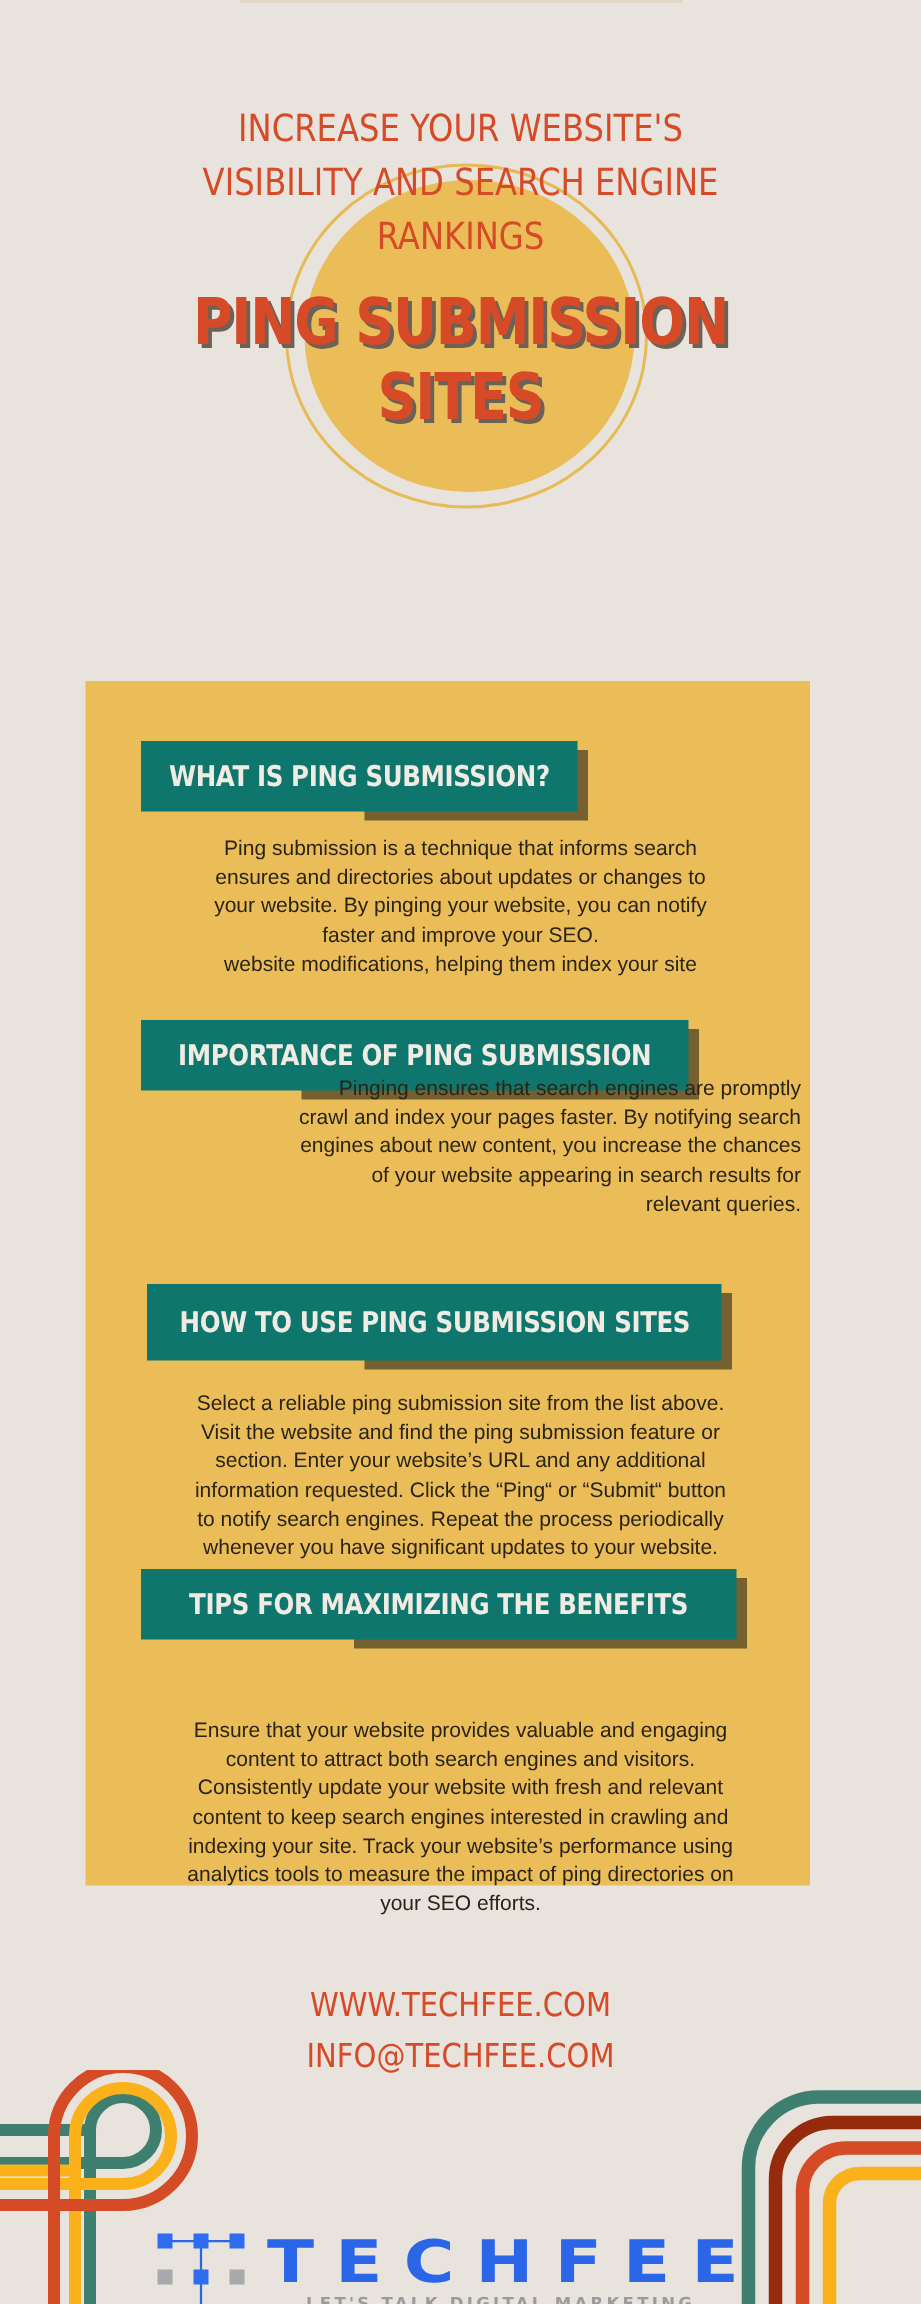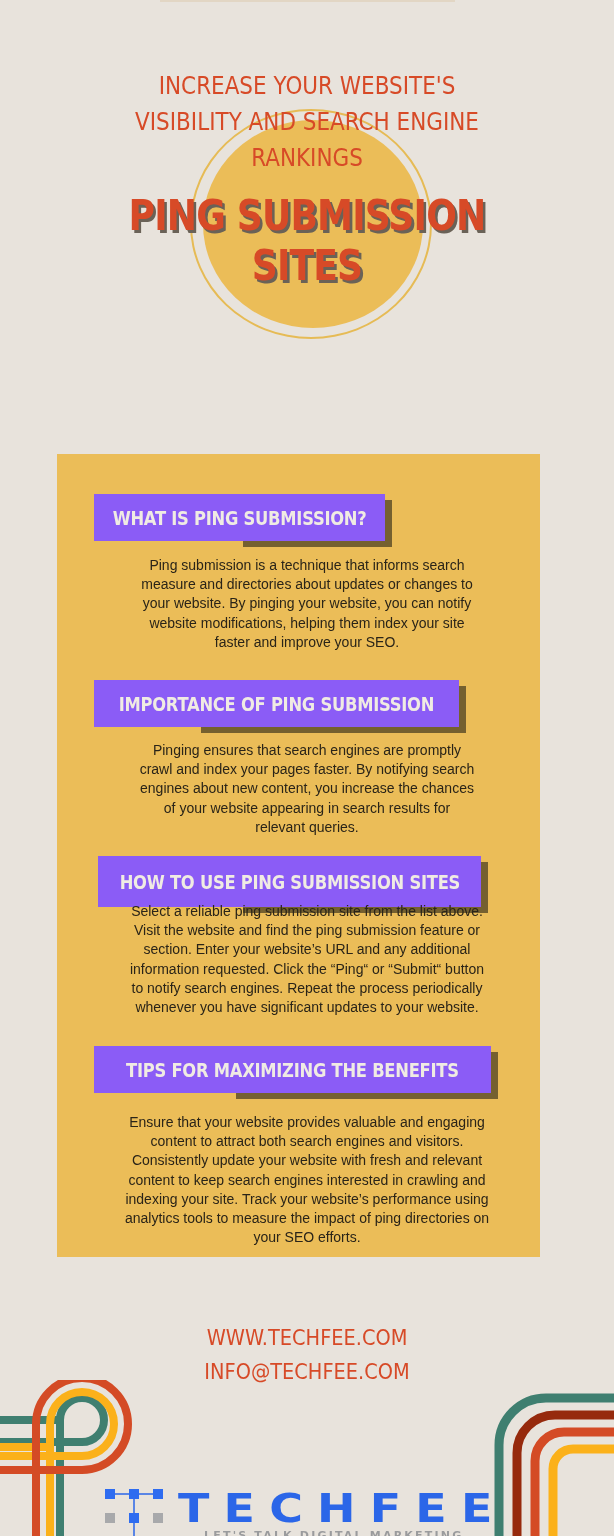--- a/index.html
+++ b/index.html
@@ -44,21 +44,21 @@
     }
     .heading {
       position: absolute; height: 47px;
     }
     .heading .shadow {
       position: absolute; right: -7px; bottom: -6px; height: 47px;
       background: #75602f;
     }
     .heading .box {
       position: absolute; left: 0; top: 0; width: 100%; height: 100%;
-      background: #8b5cf6;
+      background: #0f766e;
       display: flex; align-items: center; justify-content: center;
     }
     .heading .label {
       color: #f0ebe3; font-weight: bold;
       font-family: "DejaVu Sans", sans-serif;
       font-size: 19px; white-space: nowrap;
       transform: scaleX(0.86); transform-origin: center;
       letter-spacing: -0.3px;
     }
     .para {
@@ -111,62 +111,62 @@
 <div class="panel"></div>
 
 <div class="heading" style="left:94px; top:494px; width:291px;">
   <div class="shadow" style="width:149px;"></div>
   <div class="box">
     <span class="label">WHAT IS PING SUBMISSION?</span>
   </div>
 </div>
 <div class="para" style="left:80px; top:556px; width:454px;">
   <div>Ping submission is a technique that informs search</div>
-  <div>measure and directories about updates or changes to</div>
+  <div>ensures and directories about updates or changes to</div>
   <div>your website. By pinging your website, you can notify</div>
+  <div>faster and improve your SEO.</div>
   <div>website modifications, helping them index your site</div>
-  <div>faster and improve your SEO.</div>
 </div>
 
 <div class="heading" style="left:94px; top:680px; width:365px;">
   <div class="shadow" style="width:265px;"></div>
   <div class="box">
     <span class="label">IMPORTANCE OF PING SUBMISSION</span>
   </div>
 </div>
-<div class="para" style="left:80px; top:741px; width:454px;">
+<div class="para" style="left:80px; top:716px; width:454px;text-align:right;">
   <div>Pinging ensures that search engines are promptly</div>
   <div>crawl and index your pages faster. By notifying search</div>
   <div>engines about new content, you increase the chances</div>
   <div>of your website appearing in search results for</div>
   <div>relevant queries.</div>
 </div>
 
 <div class="heading" style="left:98px; top:856px; width:383px; height:51px;border-radius:18px;">
   <div class="shadow" style="width:245px; height:51px;"></div>
   <div class="box">
     <span class="label">HOW TO USE PING SUBMISSION SITES</span>
   </div>
 </div>
-<div class="para" style="left:72px; top:902px; width:470px;">
+<div class="para" style="left:72px; top:926px; width:470px;">
   <div>Select a reliable ping submission site from the list above.</div>
   <div>Visit the website and find the ping submission feature or</div>
   <div>section. Enter your website’s URL and any additional</div>
   <div>information requested. Click the “Ping“ or “Submit“ button</div>
   <div>to notify search engines. Repeat the process periodically</div>
   <div>whenever you have significant updates to your website.</div>
 </div>
 
 <div class="heading" style="left:94px; top:1046px; width:397px;">
   <div class="shadow" style="width:262px;"></div>
   <div class="box">
     <span class="label">TIPS FOR MAXIMIZING THE BENEFITS</span>
   </div>
 </div>
-<div class="para" style="left:62px; top:1113px; width:490px;text-align:center;">
+<div class="para" style="left:62px; top:1144px; width:490px;text-align:center;">
   <div>Ensure that your website provides valuable and engaging</div>
   <div>content to attract both search engines and visitors.</div>
   <div>Consistently update your website with fresh and relevant</div>
   <div>content to keep search engines interested in crawling and</div>
   <div>indexing your site. Track your website’s performance using</div>
   <div>analytics tools to measure the impact of ping directories on</div>
   <div>your SEO efforts.</div>
 </div>
 
 <div class="contact" style="top:1321px;">WWW.TECHFEE.COM</div>

